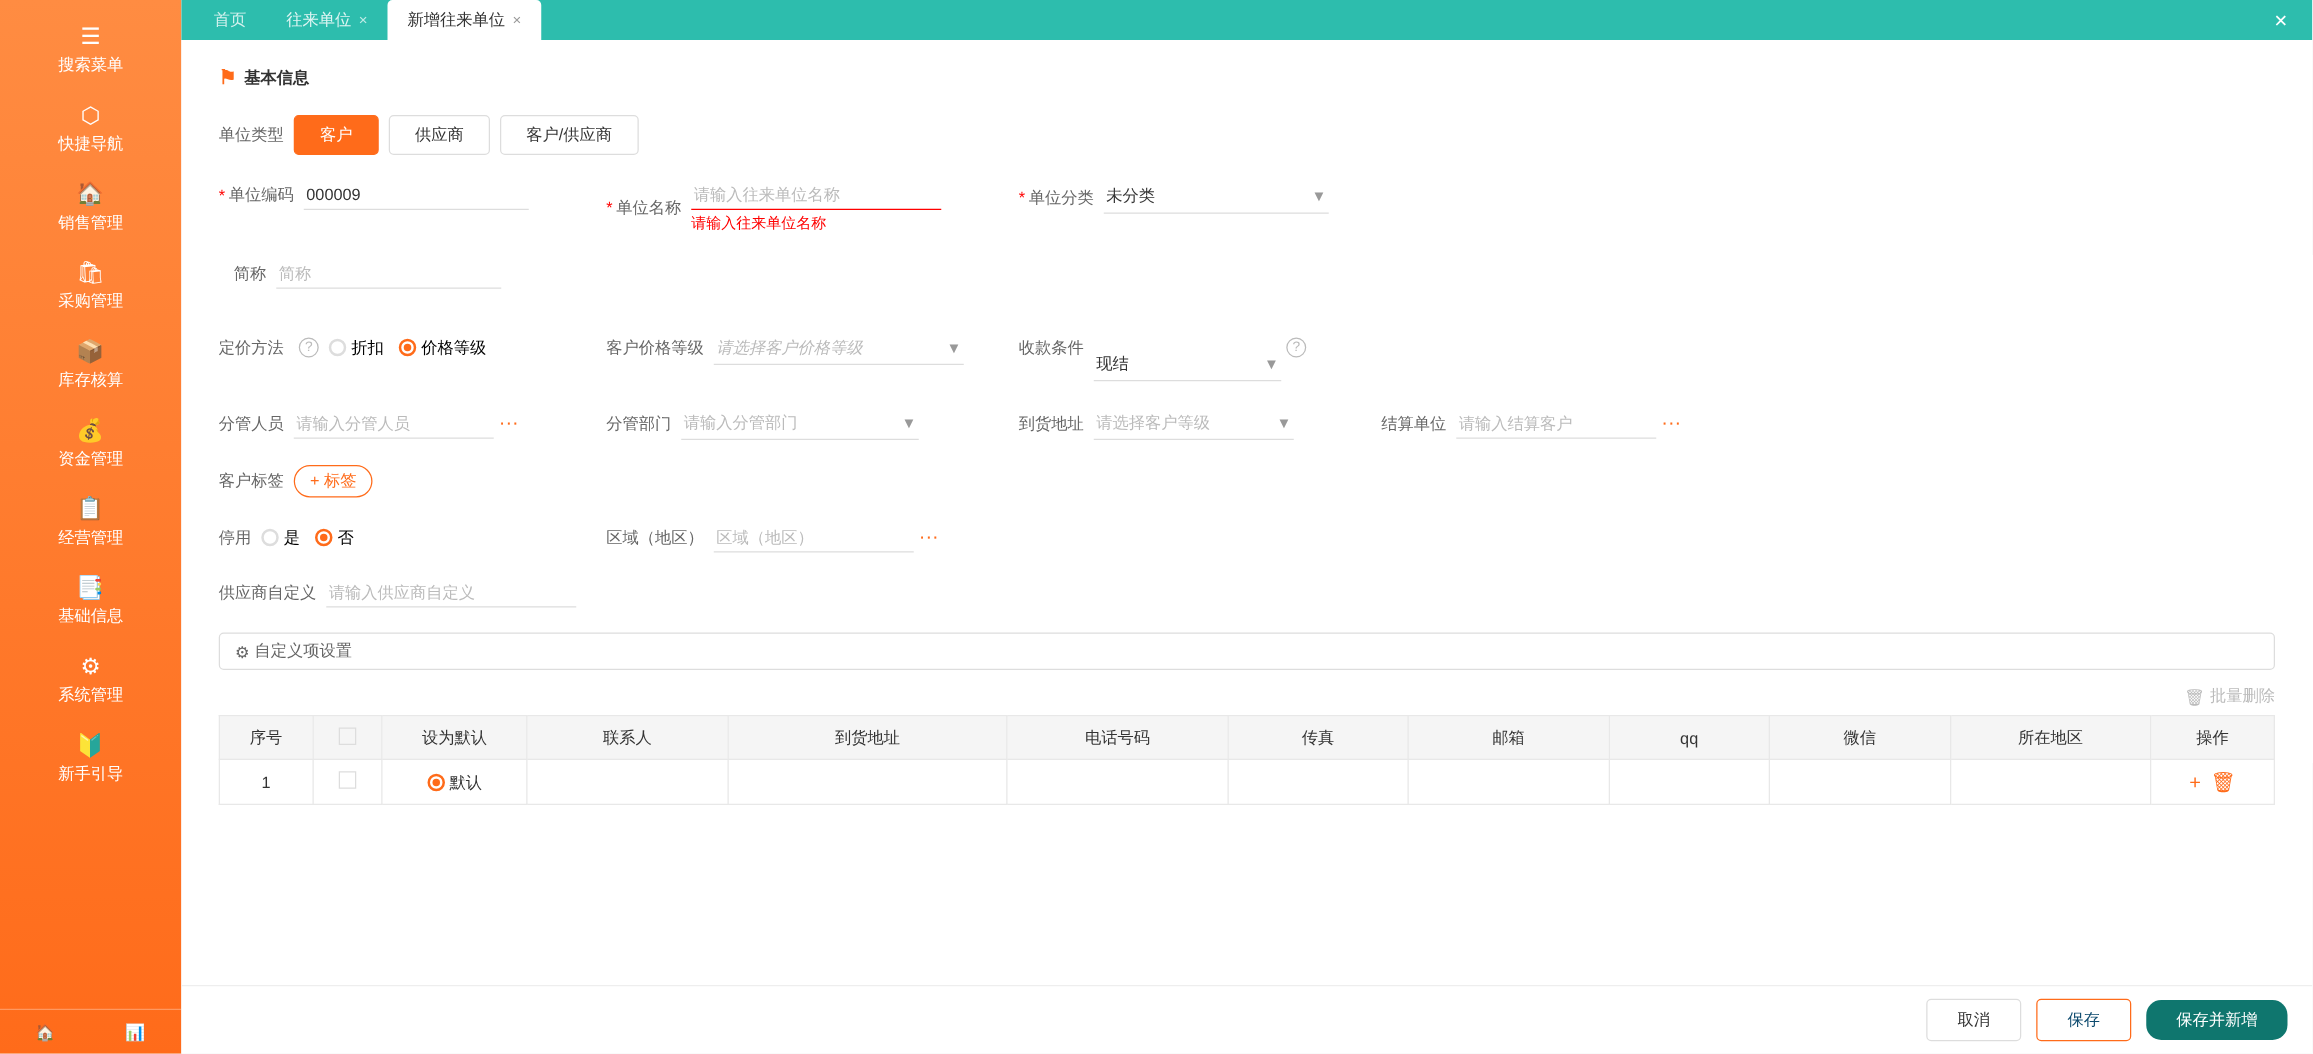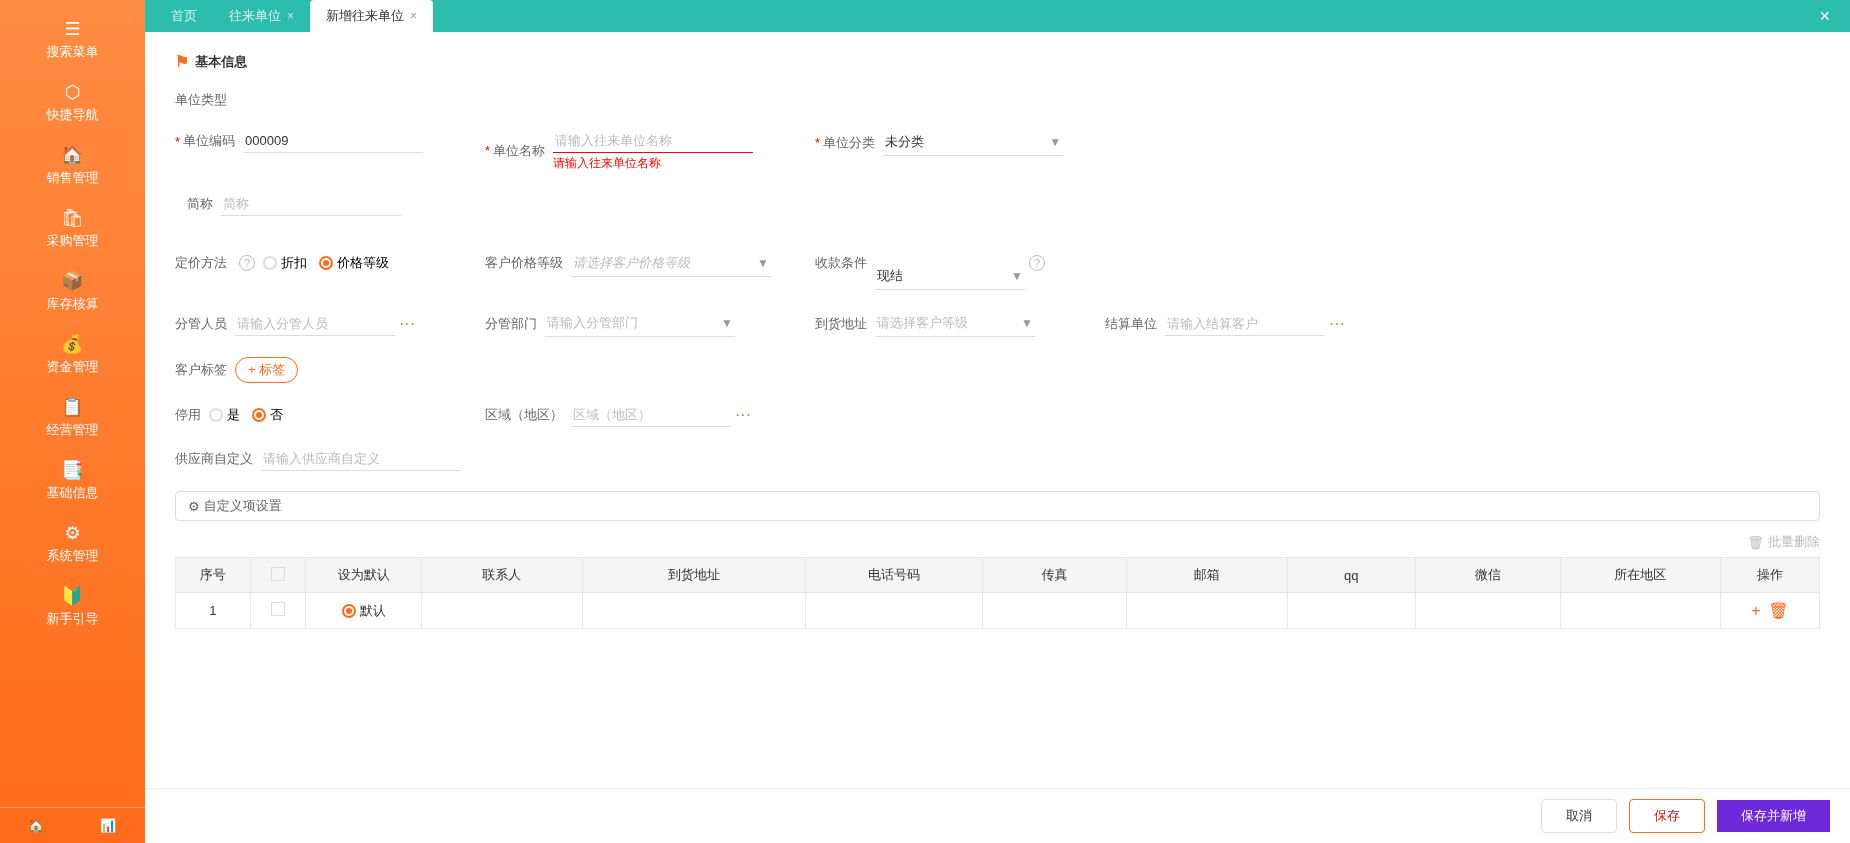--- a/index.html
+++ b/index.html
@@ -323,28 +323,28 @@
       cursor: pointer;
       color: #333;
       font-size: 13px;
     }
     .btn-save {
       padding: 7px 24px;
       border: 1px solid #ff6b1a;
       border-radius: 4px;
       background: #fff;
       cursor: pointer;
-      color: #b91c1c;
+      color: #0c4a6e;
       font-size: 13px;
     }
     .btn-save-new {
       padding: 7px 24px;
       border: none;
-      border-radius: 0;
-      background: #6d28d9;
+      border-radius: 12px;
+      background: #0f766e;
       cursor: pointer;
       color: #fff;
       font-size: 13px;
     }
 
     
     .help-icon {
       width: 16px;
       height: 16px;
       border-radius: 50%;
@@ -445,20 +445,25 @@
   <div class="content">
 
     <div class="section-title">
       <span class="icon-flag">⚑</span>
       <span>基本信息</span>
     </div>
 
     <div class="form-row">
       <div class="form-field">
         <span class="form-label">单位类型</span>
+        <div class="type-buttons">
+          <button class="type-btn active">客户</button>
+          <button class="type-btn">供应商</button>
+          <button class="type-btn">客户/供应商</button>
+        </div>
       </div>
     </div>
 
     <div class="form-row" style="align-items:flex-start;">
 
       <div class="form-field" style="min-width:280px;">
         <span class="required-star">*</span>
         <span class="form-label">单位编码</span>
         <input class="form-input" type="text" value="000009" style="width: 180px;">
       </div>

